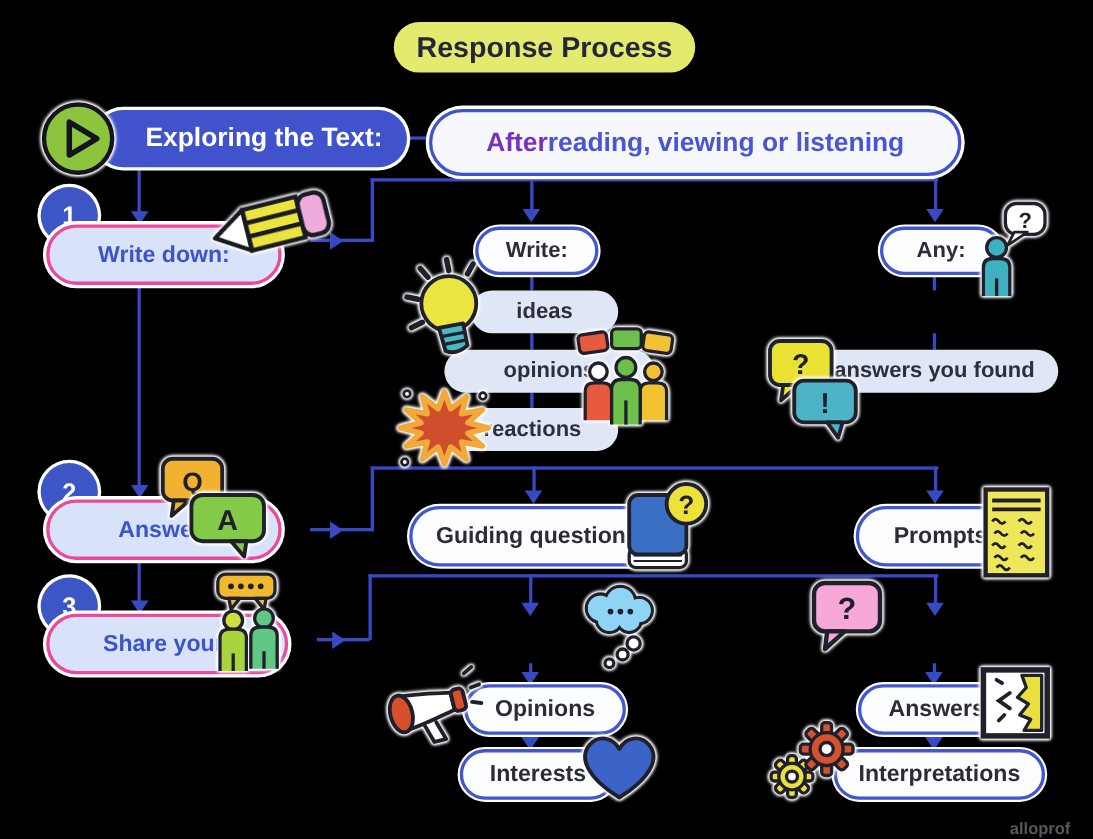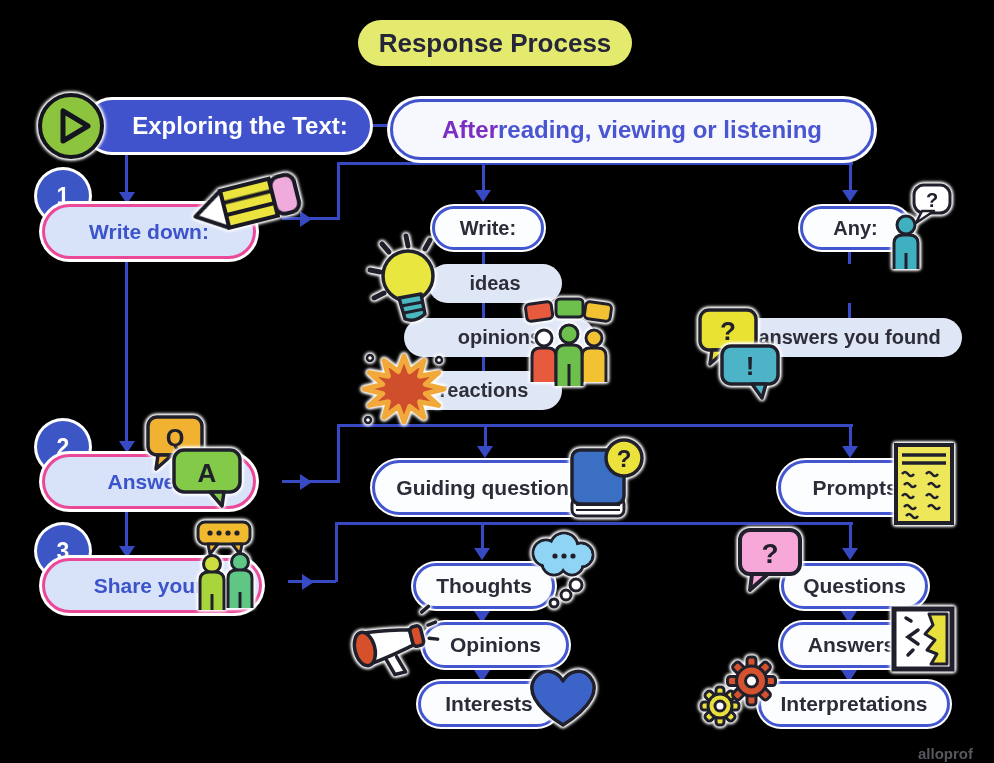--- a/index.html
+++ b/index.html
@@ -239,21 +239,20 @@
   </div>
   <div class="lh" style="left:288px;top:580px;width:48px;"></div>
   <div class="ar" style="left:302px;top:574px;"></div>
   <div class="lv" style="left:335px;top:522px;height:60px;"></div>
   <div class="lh" style="left:335px;top:522px;width:518px;"></div>
   <div class="lv" style="left:481px;top:522px;height:30px;"></div>
   <div class="ad" style="left:474px;top:548px;"></div>
   <div class="lv" style="left:849px;top:522px;height:30px;"></div>
   <div class="ad" style="left:842px;top:548px;"></div>
 
-  <div class="pill pill-white-lg" style="left:413px;top:563px;width:136px;height:40px;">Thoughts</div>
   <div class="icon" style="left:524px;top:531px;">
     <svg width="74" height="86" viewBox="0 0 74 86">
       <g fill="#8fd4f4" stroke="#20202c" stroke-width="3">
         <circle cx="22" cy="22" r="13"></circle>
           <circle cx="40" cy="16" r="14"></circle>
           <circle cx="57" cy="24" r="12"></circle>
         <circle cx="30" cy="32" r="12"></circle>
           <circle cx="48" cy="33" r="11"></circle>
       </g>
       <g fill="#8fd4f4">
@@ -293,21 +292,20 @@
   </div>
   <div class="lv" style="left:481px;top:662px;height:12px;"></div>
   <div class="ad" style="left:474px;top:670px;"></div>
   <div class="pill pill-white-lg" style="left:418px;top:681px;width:136px;height:40px;">Interests</div>
   <div class="icon" style="left:524px;top:661px;">
     <svg width="78" height="72" viewBox="0 0 78 72">
       <path d="M39,64 C10,46 2,28 12,16 C20,7 33,9 39,20 C45,9 58,7 66,16 C76,28 68,46 39,64 Z" fill="#3c63c8" stroke="#20202c" stroke-width="3.5" stroke-linejoin="round"></path>
     </svg>
   </div>
 
-  <div class="pill pill-white-lg" style="left:781px;top:563px;width:141px;height:40px;">Questions</div>
   <div class="icon" style="left:736px;top:526px;">
     <svg width="68" height="68" viewBox="0 0 68 68">
       <rect x="4" y="4" width="60" height="44" rx="10" fill="#f7a8d8" stroke="#20202c" stroke-width="4"></rect>
       <polygon points="16,48 32,48 14,64" fill="#f7a8d8" stroke="#20202c" stroke-width="4" stroke-linejoin="round"></polygon>
       <text x="34" y="37" font-size="28">?</text>
     </svg>
   </div>
   <div class="lv" style="left:848px;top:603px;height:12px;"></div>
   <div class="ad" style="left:841px;top:611px;"></div>
   <div class="pill pill-white-lg" style="left:780px;top:622px;width:137px;height:40px;">Answers</div>

